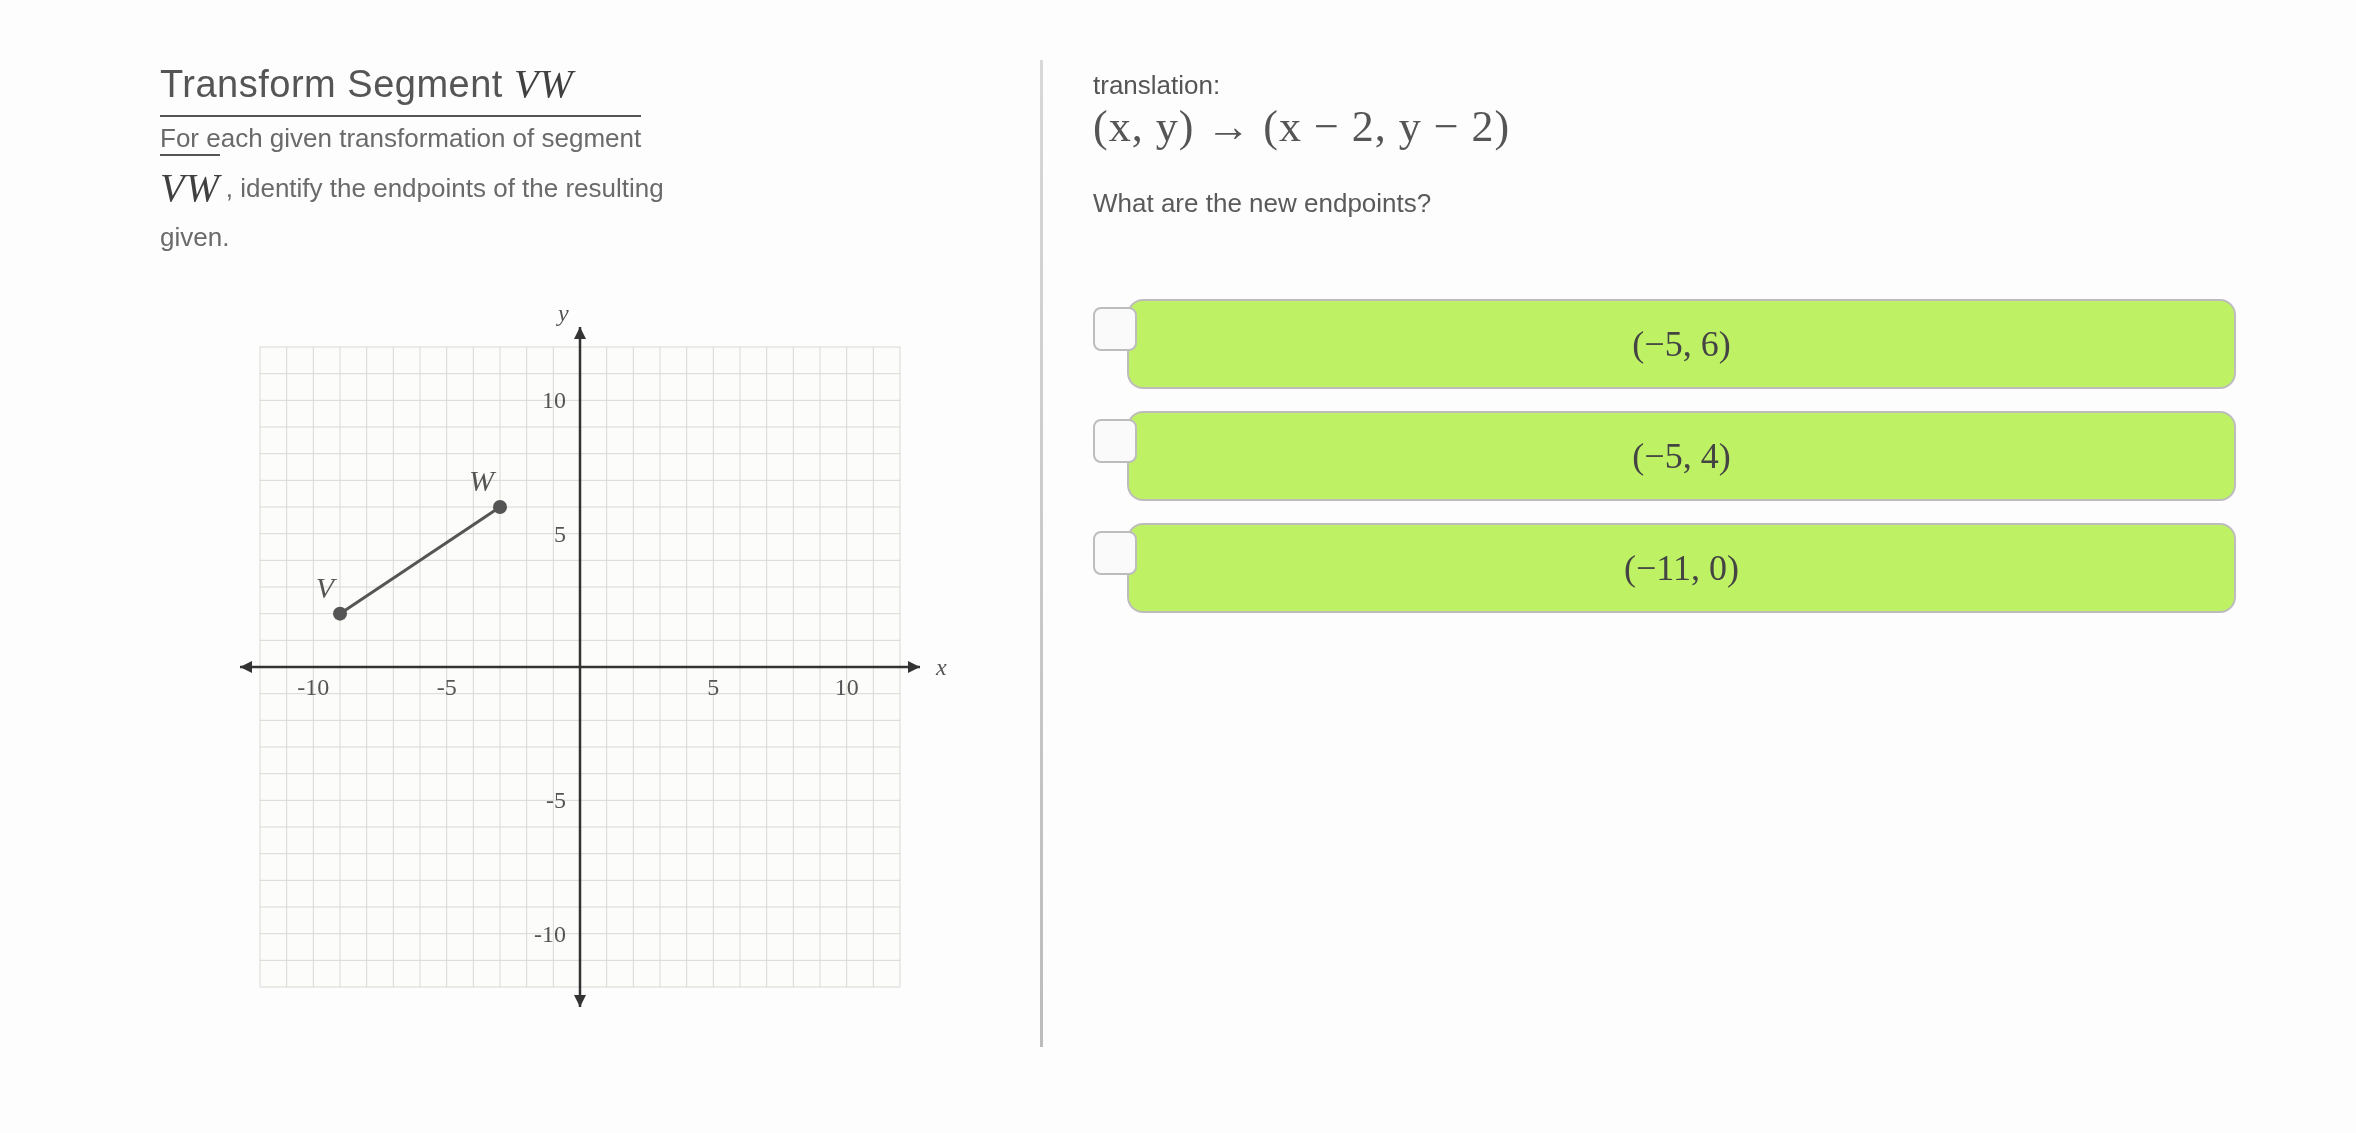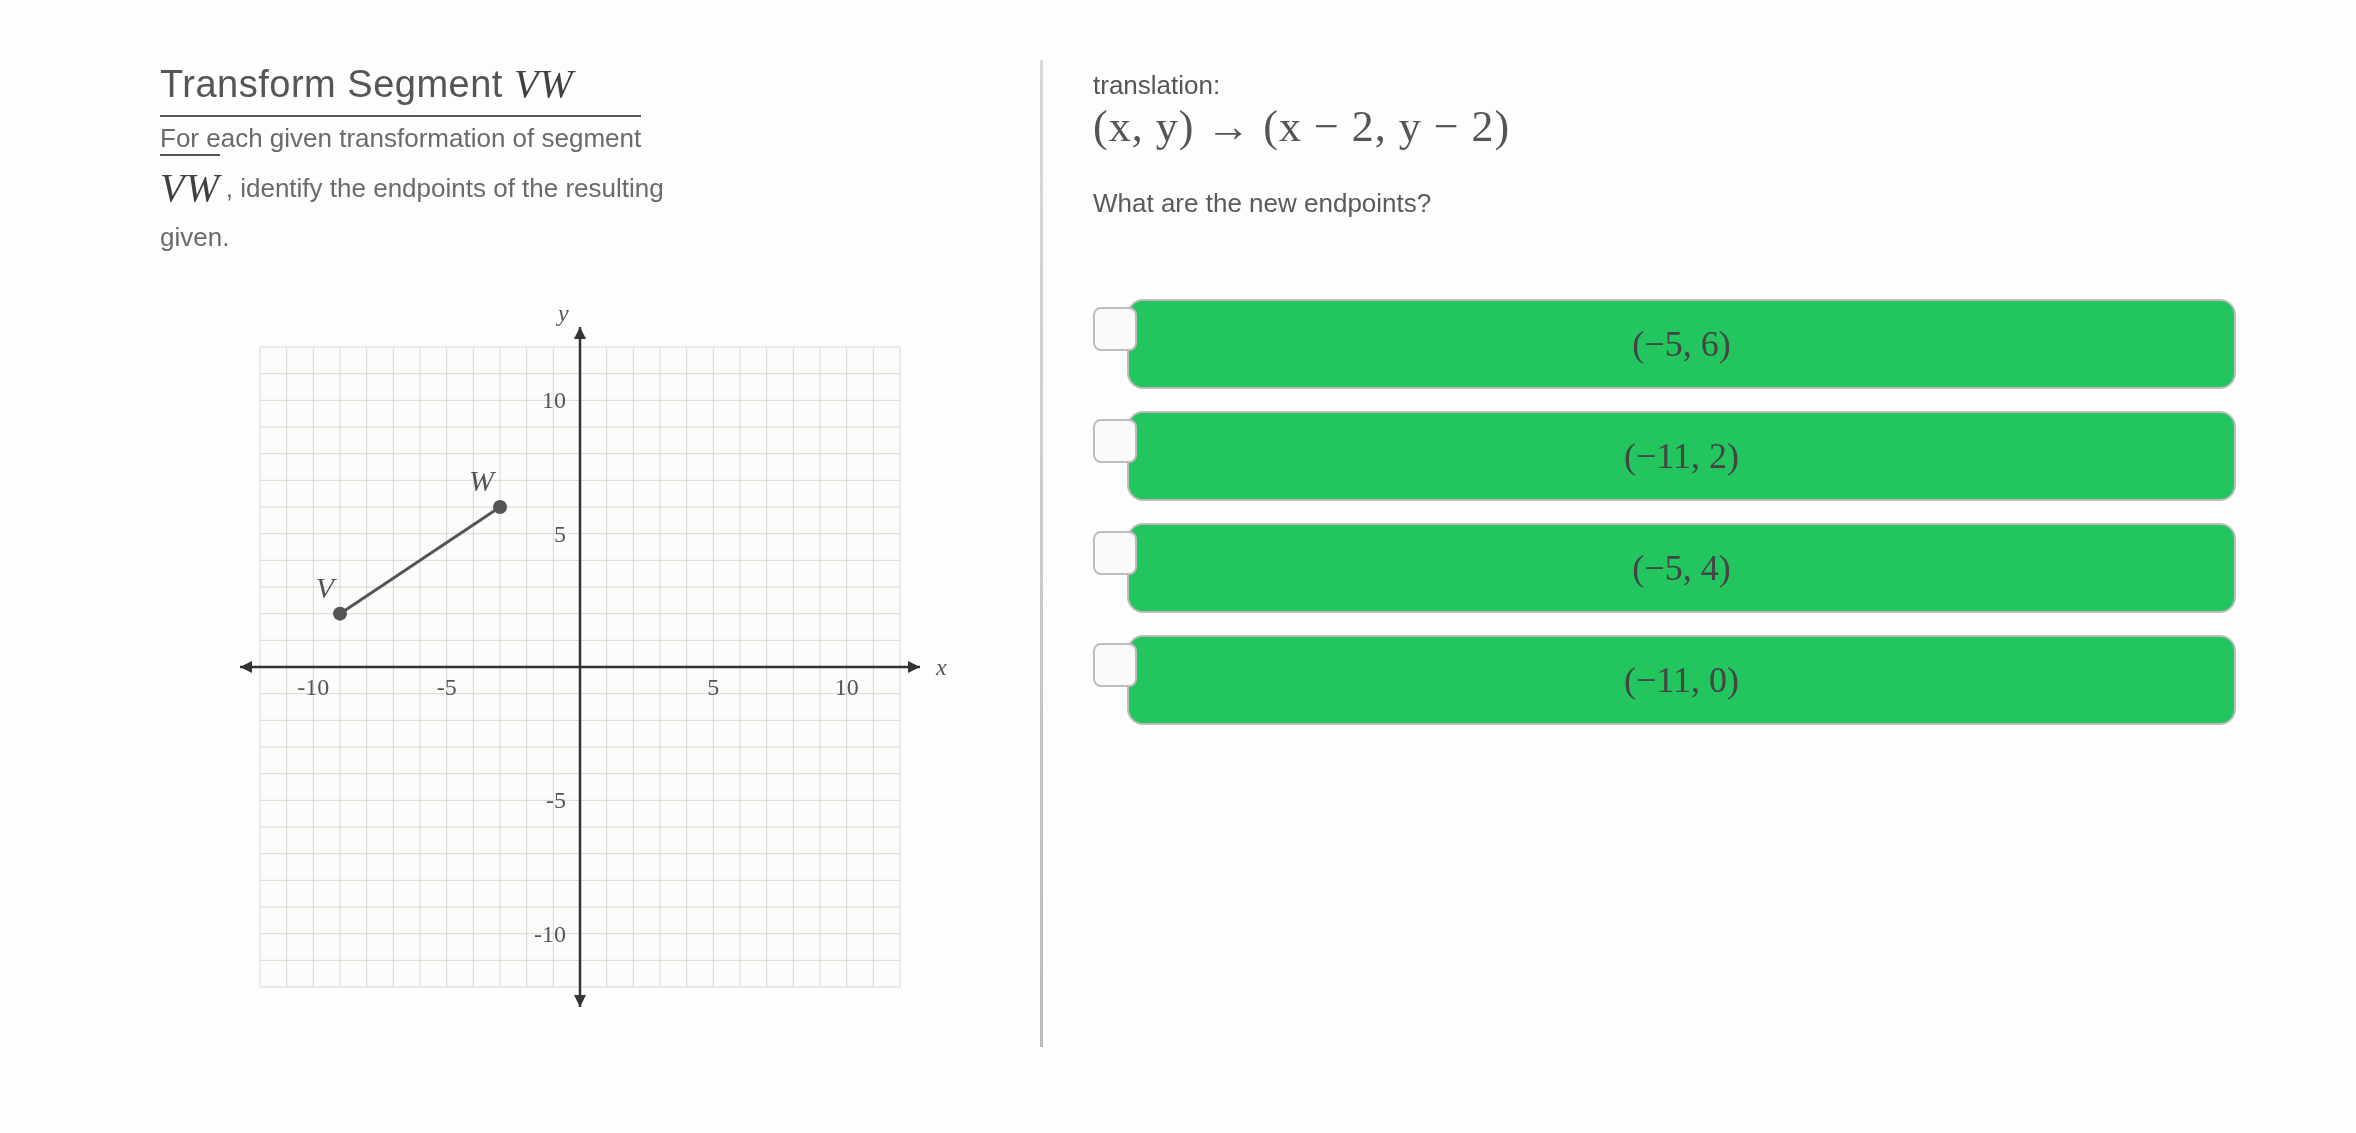--- a/index.html
+++ b/index.html
@@ -24,21 +24,21 @@
   .trans-label { font-size: 26px; color: #555; }
   .trans-formula { font-family: "Times New Roman", serif; font-size: 44px; color: #555; margin-bottom: 36px; letter-spacing: 1px; }
   .question { font-size: 26px; color: #5a5a5a; margin-bottom: 80px; }
 
   .options { display: flex; flex-direction: column; gap: 22px; }
   .option { position: relative; display: flex; align-items: center; }
   .option-box {
     flex: 1;
     border: 2px solid #bdbdbd;
     border-radius: 16px;
-    background: #22c55e;
+    background: #bef264;
     padding: 22px 30px;
     text-align: center;
     font-family: "Times New Roman", serif;
     font-size: 36px;
     color: #444;
     margin-left: 34px;
   }
   .option-check {
     position: absolute;
     left: 0;
@@ -154,24 +154,20 @@
     <div class="trans-formula">(x, y) → (x − 2, y − 2)</div>
     <div class="question">What are the new endpoints?</div>
 
     <div class="options">
       <div class="option">
         <div class="option-check"></div>
         <div class="option-box">(−5, 6)</div>
       </div>
       <div class="option">
         <div class="option-check"></div>
-        <div class="option-box">(−11, 2)</div>
-      </div>
-      <div class="option">
-        <div class="option-check"></div>
         <div class="option-box">(−5, 4)</div>
       </div>
       <div class="option">
         <div class="option-check"></div>
         <div class="option-box">(−11, 0)</div>
       </div>
     </div>
   </div>
 </div>
 

